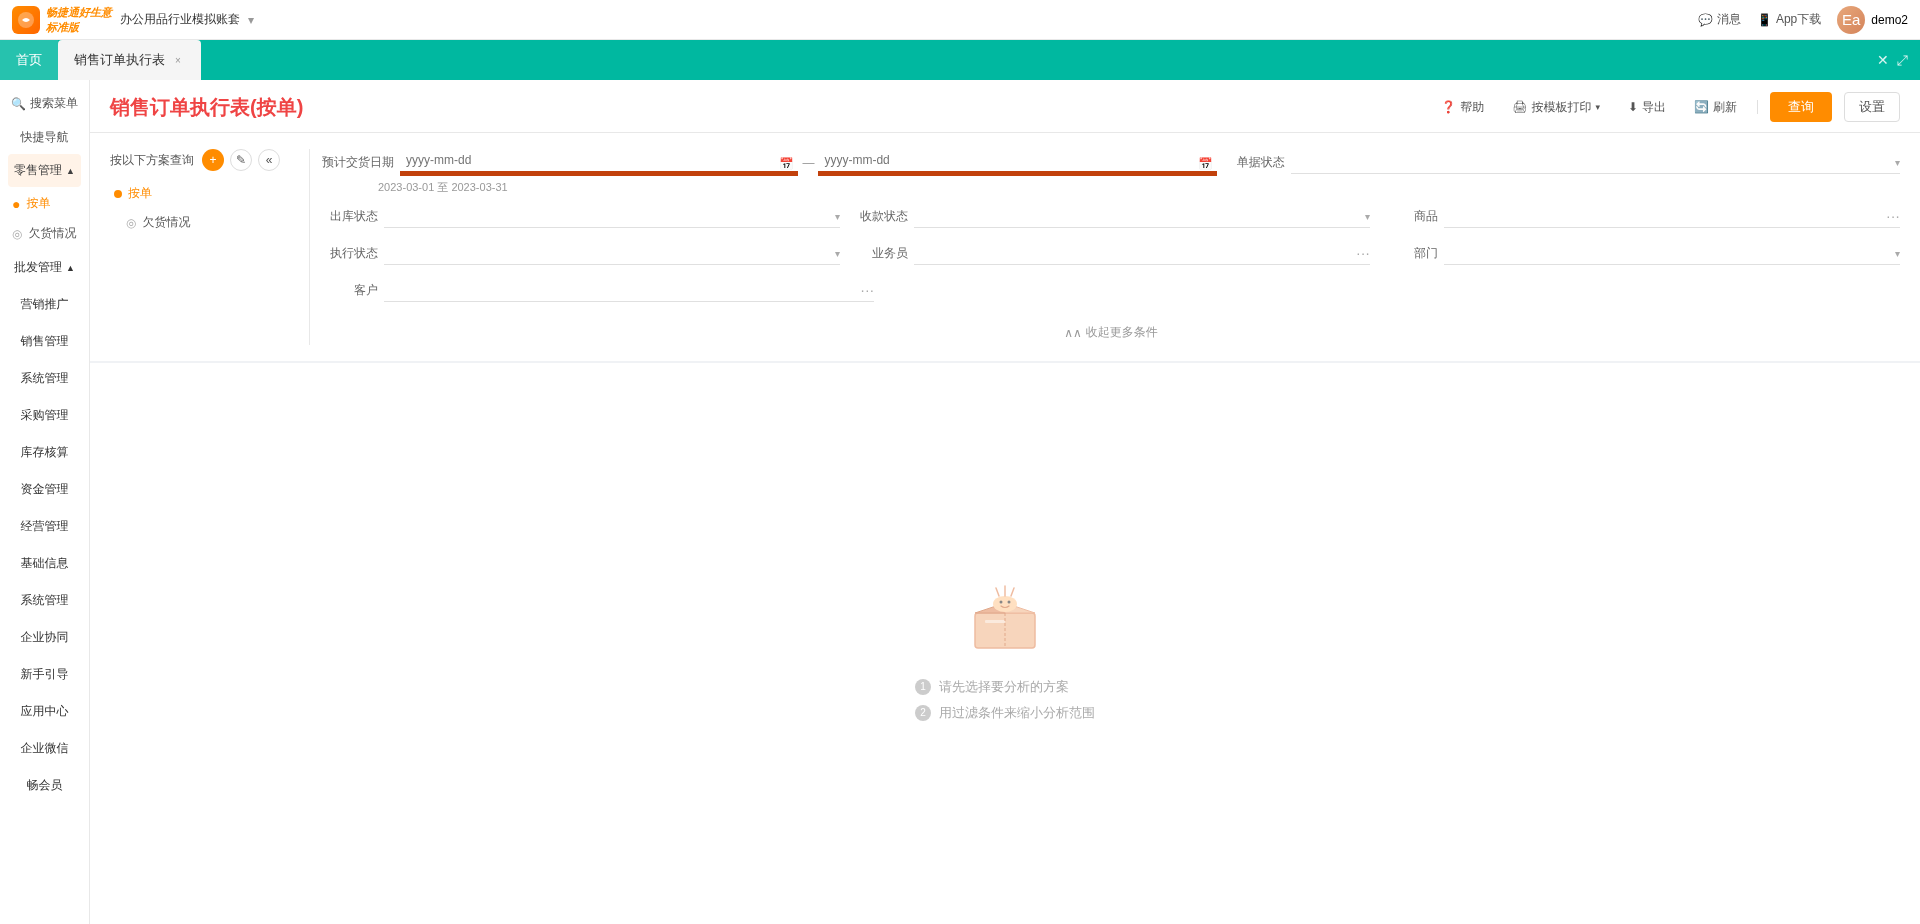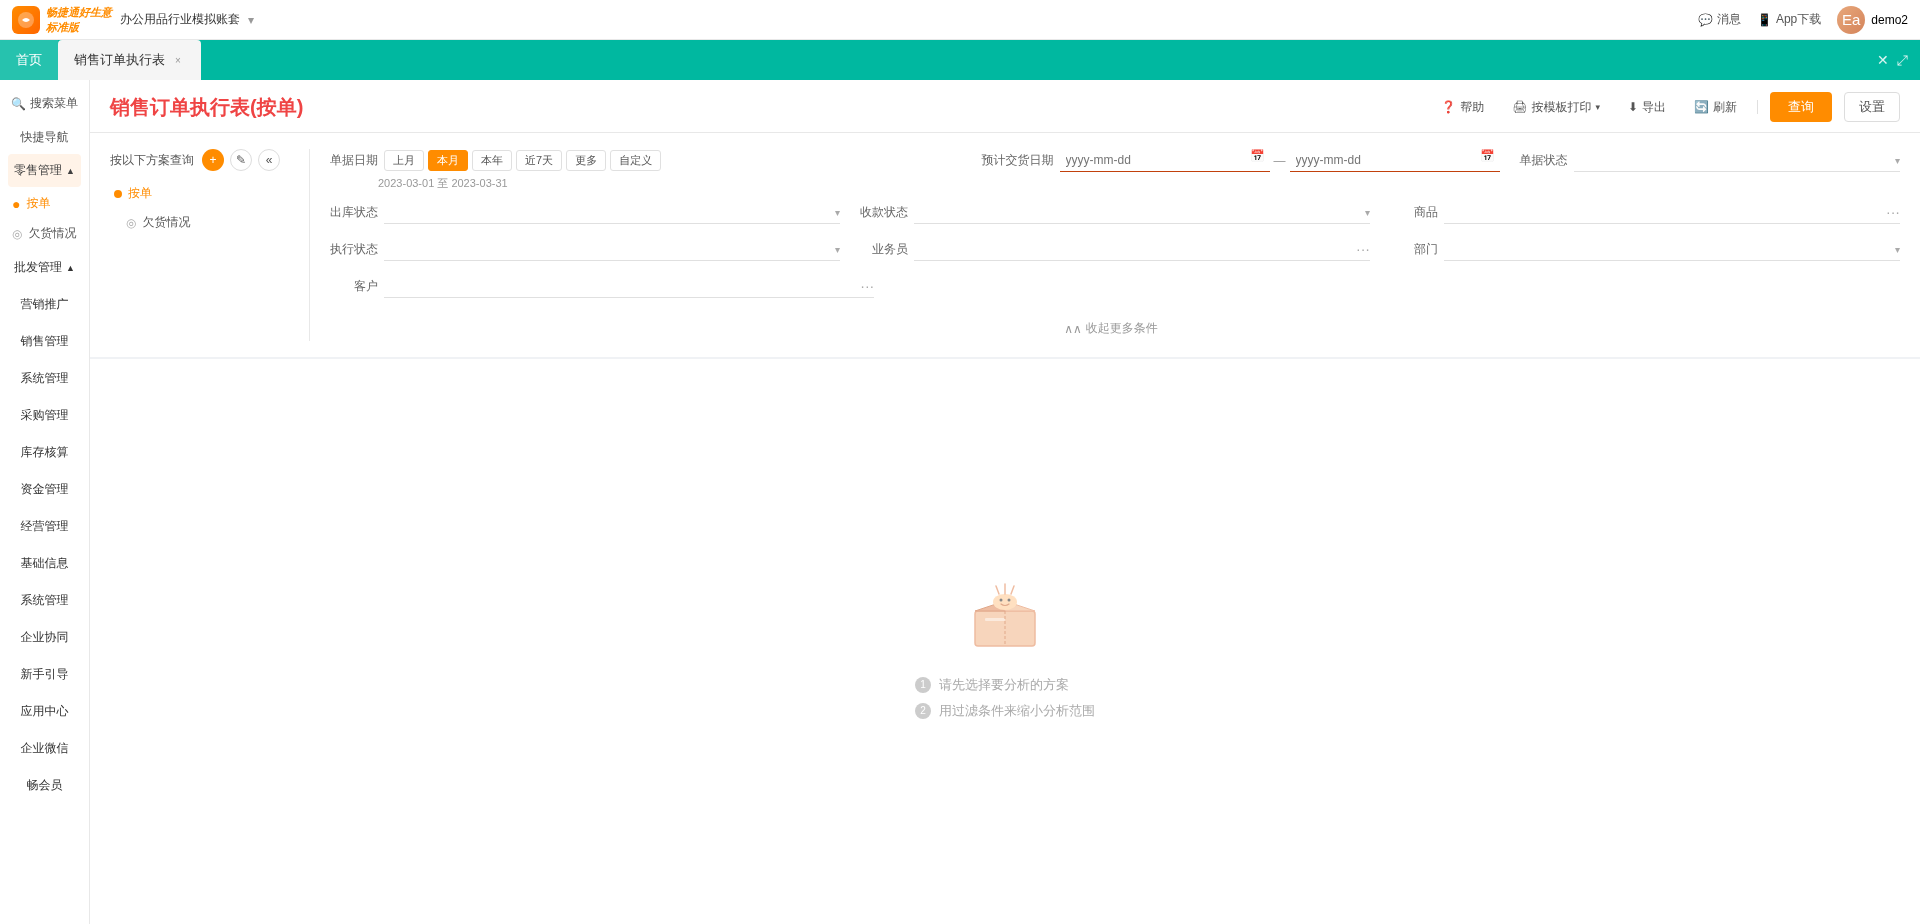--- a/index.html
+++ b/index.html
@@ -386,23 +386,23 @@
     }
     .date-range {
       display: flex;
       align-items: center;
       gap: 4px;
       flex: 2;
     }
     .date-input-wrap {
       flex: 1;
       position: relative;
-      border-bottom: 1px solid #c2410c;
-      display: flex;
-      align-items: flex-start;
+      border-bottom: 5px solid #c2410c;
+      display: flex;
+      align-items: flex-end;
     }
     .date-input-wrap input {
       flex: 1;
       border: none;
       padding: 4px 6px;
       font-size: 12px;
       outline: none;
       background: transparent;
       color: #aaa;
     }
@@ -652,31 +652,20 @@
           <div class="filter-left-item" style="padding-left:16px;">
             <span style="color:#aaa;font-size:12px;">◎</span>
             <span style="color:#555;">欠货情况</span>
           </div>
         </div>
 
         <div class="filter-right">
 
           <div class="filter-row">
 
-            <div class="filter-item" style="flex:2.5;">
-              <span class="filter-label">单据日期</span>
-              <div class="date-quick-btns">
-                <button class="date-quick-btn">上月</button>
-                <button class="date-quick-btn active">本月</button>
-                <button class="date-quick-btn">本年</button>
-                <button class="date-quick-btn">近7天</button>
-                <button class="date-quick-btn">更多</button>
-                <button class="date-quick-btn">自定义</button>
-              </div>
-            </div>
 
             <div class="filter-item" style="flex:2;">
               <span class="filter-label">预计交货日期</span>
               <div class="date-range">
                 <div class="date-input-wrap">
                   <input type="text" placeholder="yyyy-mm-dd" style="">
                   <span class="cal-icon">📅</span>
                 </div>
                 <span class="date-sep">—</span>
                 <div class="date-input-wrap">

